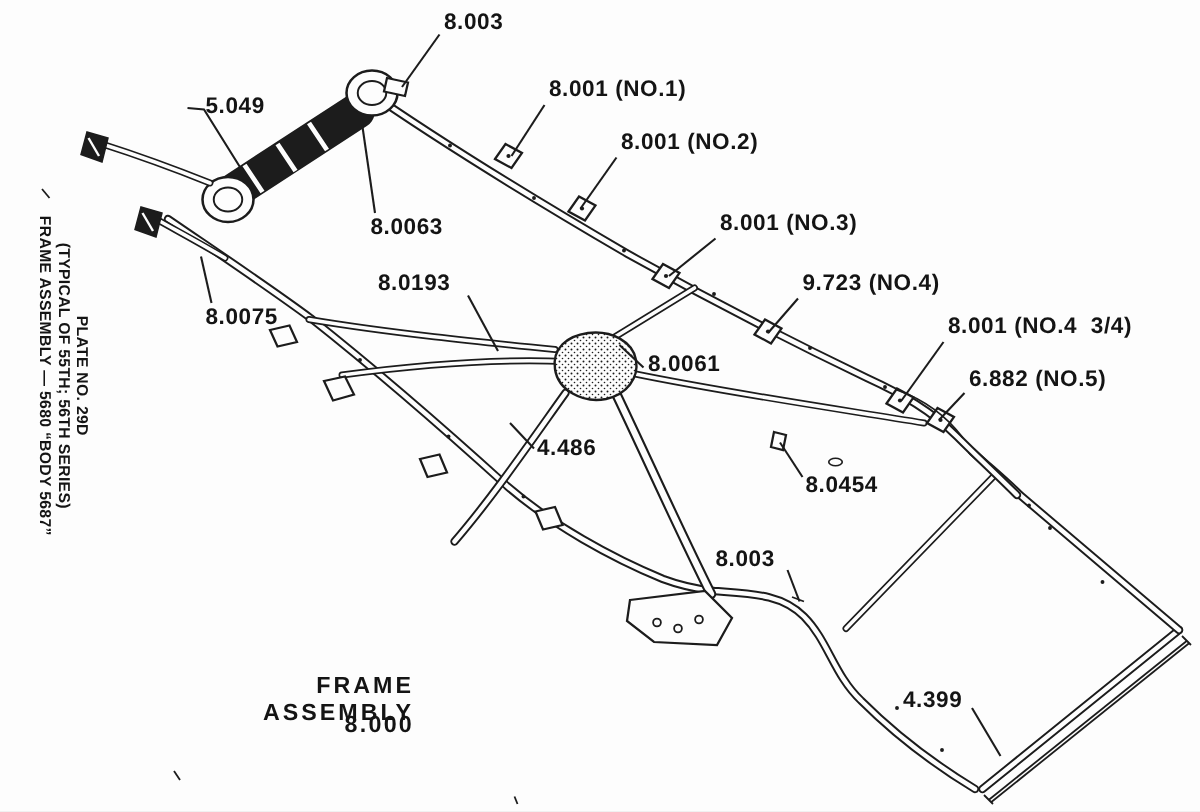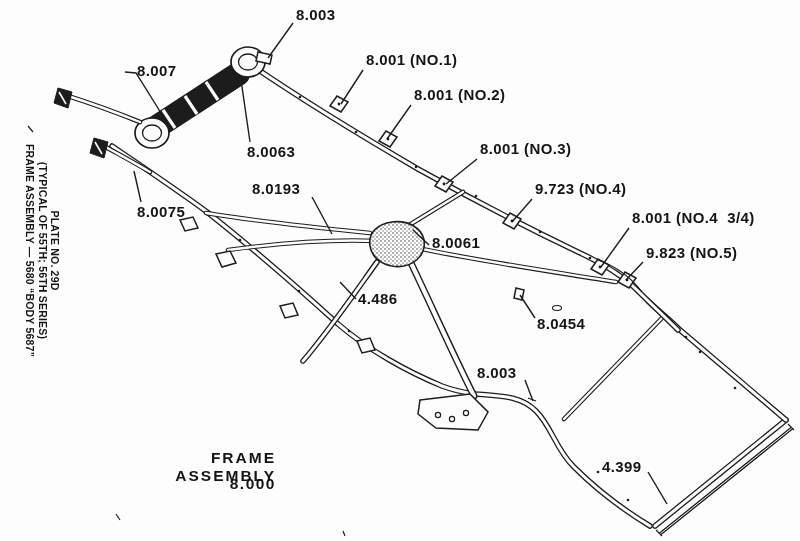--- a/index.html
+++ b/index.html
@@ -197,28 +197,28 @@
       <path class="leader" d="M141,202 L134,171"></path>
       <path class="leader" d="M429,245 L413,230"></path>
       <path class="leader" d="M356,299 L340,282"></path>
       <path class="leader" d="M535,318 L520,295"></path>
       <path class="leader" d="M525,380 L533,401"></path>
       <path class="leader" d="M648,472 L667,504"></path>
     </g>
   </svg>
 
   <div class="part-label" style="left:296px;top:6px">8.003</div>
-  <div class="part-label" style="left:137px;top:62px">8.007</div>
+  <div class="part-label" style="left:137px;top:62px">5.049</div>
   <div class="part-label" style="left:247px;top:143px">8.0063</div>
   <div class="part-label" style="left:366px;top:51px">8.001 (NO.1)</div>
   <div class="part-label" style="left:414px;top:86px">8.001 (NO.2)</div>
   <div class="part-label" style="left:480px;top:140px">8.001 (NO.3)</div>
   <div class="part-label" style="left:535px;top:180px">9.723 (NO.4)</div>
   <div class="part-label" style="left:632px;top:209px">8.001 (NO.4  3/4)</div>
-  <div class="part-label" style="left:646px;top:244px">9.823 (NO.5)</div>
+  <div class="part-label" style="left:646px;top:244px">6.882 (NO.5)</div>
   <div class="part-label" style="left:252px;top:180px">8.0193</div>
   <div class="part-label" style="left:137px;top:203px">8.0075</div>
   <div class="part-label" style="left:432px;top:234px">8.0061</div>
   <div class="part-label" style="left:358px;top:290px">4.486</div>
   <div class="part-label" style="left:537px;top:315px">8.0454</div>
   <div class="part-label" style="left:477px;top:364px">8.003</div>
   <div class="part-label" style="left:602px;top:458px">4.399</div>
 
   <div class="diagram-title">FRAME ASSEMBLY</div>
   <div class="diagram-number">8.000</div>

